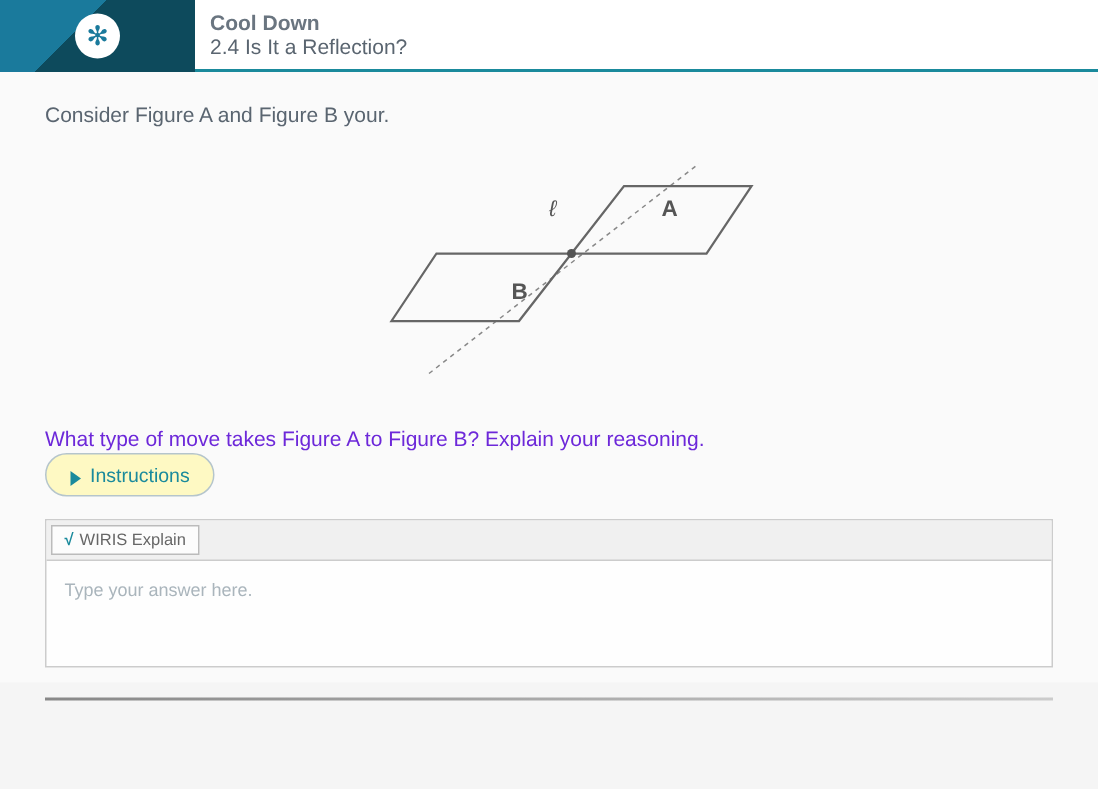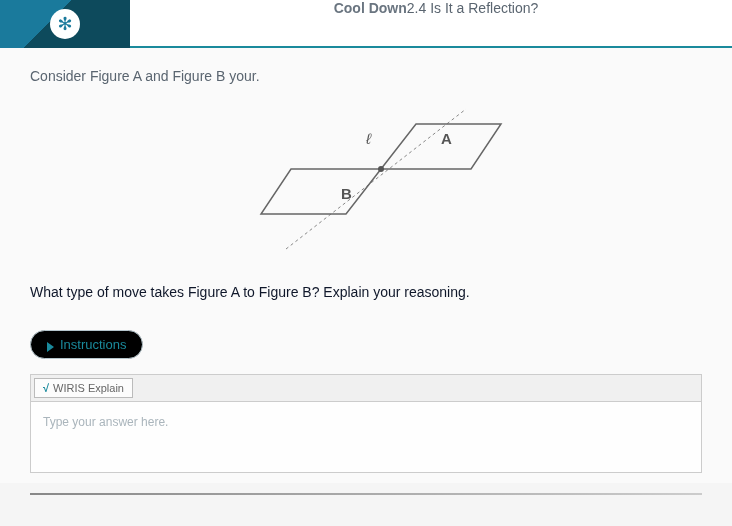--- a/index.html
+++ b/index.html
@@ -31,20 +31,21 @@
       border-radius: 50%;
       display: flex;
       align-items: center;
       justify-content: center;
       color: #1a7a9c;
       font-size: 18px;
     }
     .header-titles {
       flex: 1;
       display: flex;
+      flex-direction: column;
       justify-content: center;
       padding-left: 10px;
       border-bottom: 2px solid #1a8a9c;
     }
     .title-cool {
       color: #6a7580;
       font-size: 14px;
       font-weight: bold;
     }
     .title-sub {
@@ -59,30 +60,30 @@
       color: #5a6570;
       font-size: 14px;
       margin-bottom: 15px;
     }
     .figure-area {
       display: flex;
       justify-content: center;
       margin: 10px 0 25px 0;
     }
     .question {
-      color: #0f172a;
+      color: #6d28d9;
       font-size: 14px;
-      margin-bottom: 30px;
+      margin-bottom: 2px;
     }
     .instructions-btn {
       display: inline-flex;
       align-items: flex-end;
       gap: 6px;
       border: 1px solid #b5c5cc;
-      background: #000000;
+      background: #fef9c3;
       border-radius: 18px;
       padding: 6px 16px;
       color: #1a8a9c;
       font-size: 13px;
       cursor: pointer;
       margin-bottom: 15px;
     }
     .instructions-btn .tri {
       width: 0; height: 0;
       border-top: 5px solid transparent;

